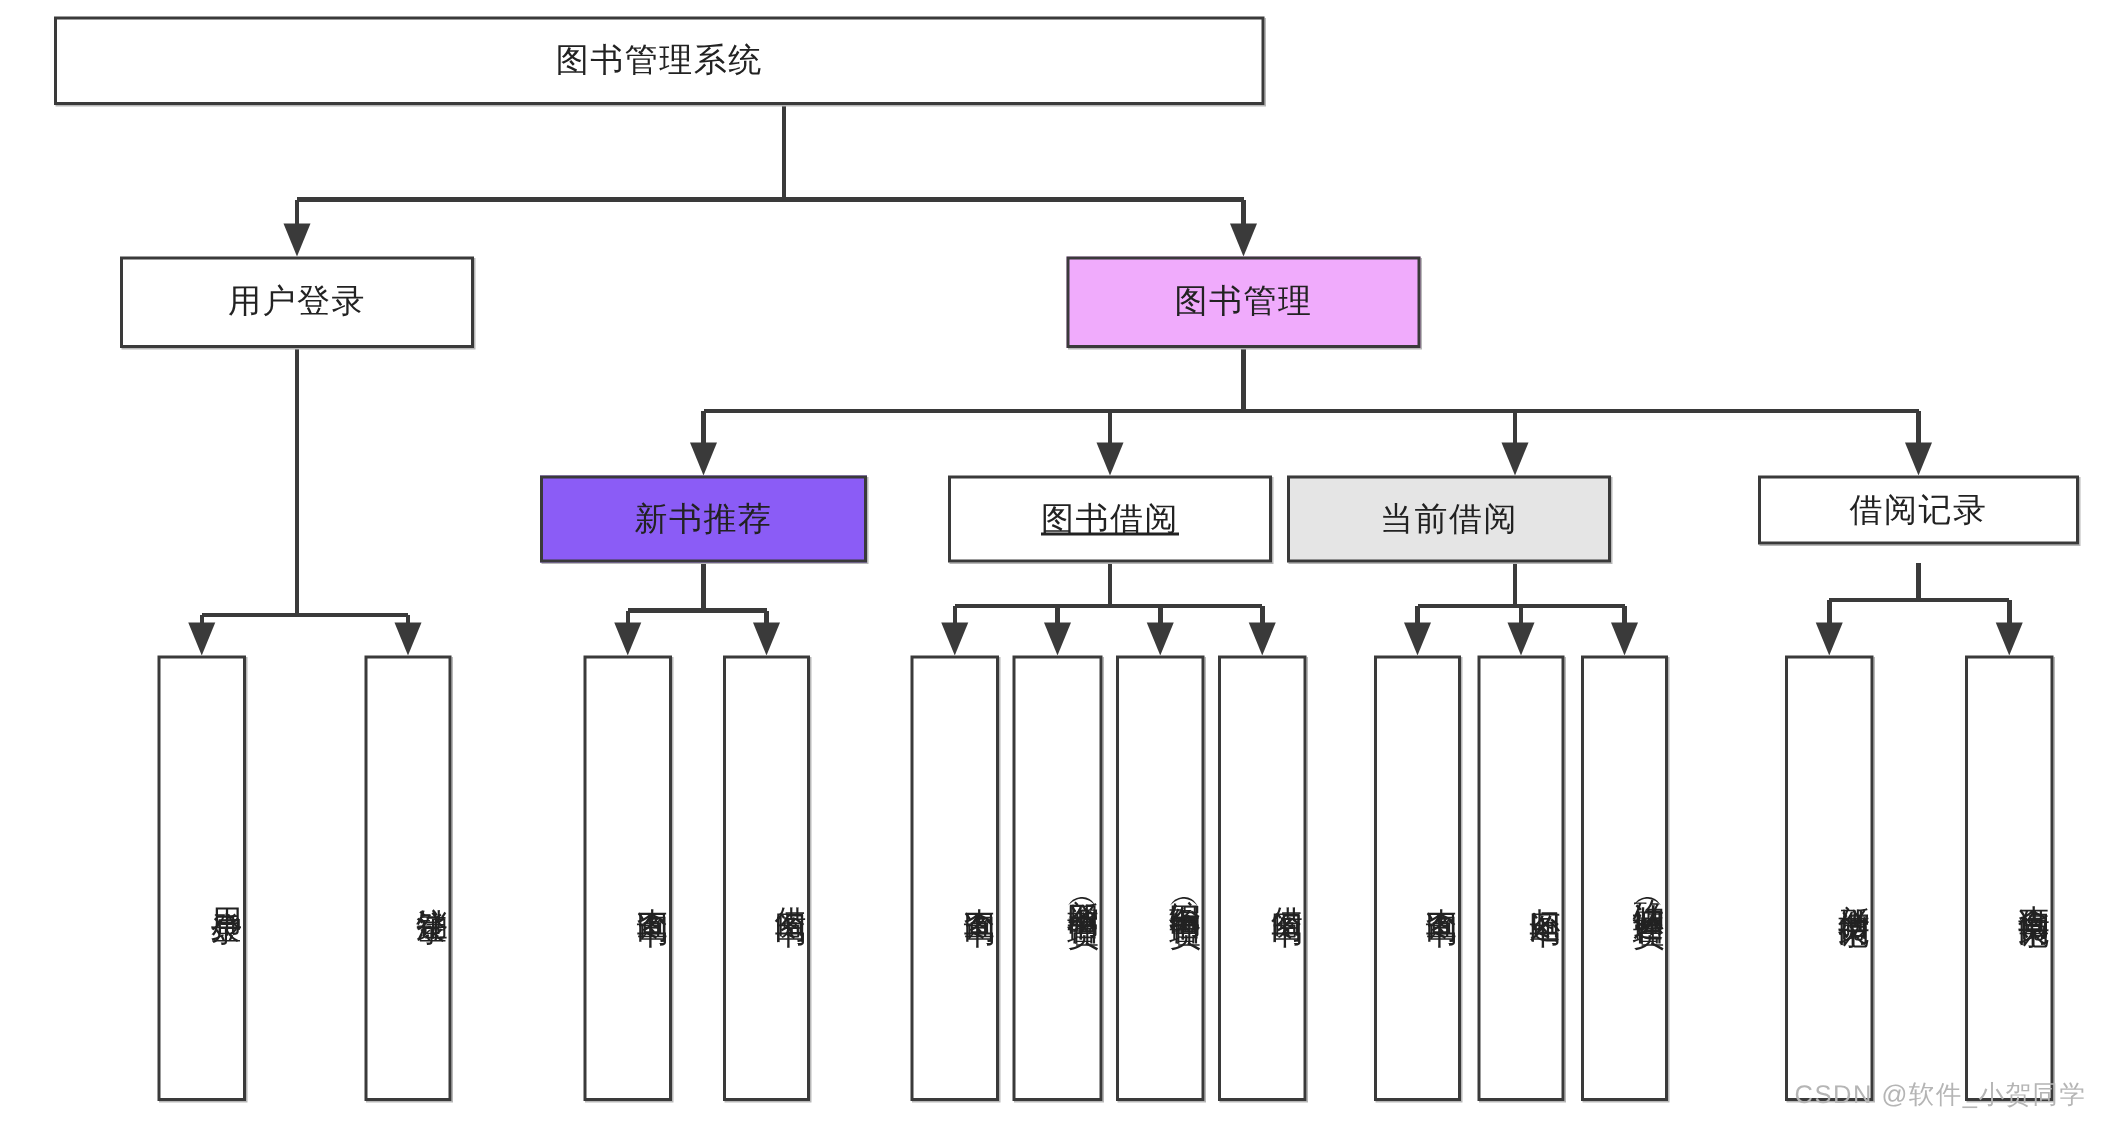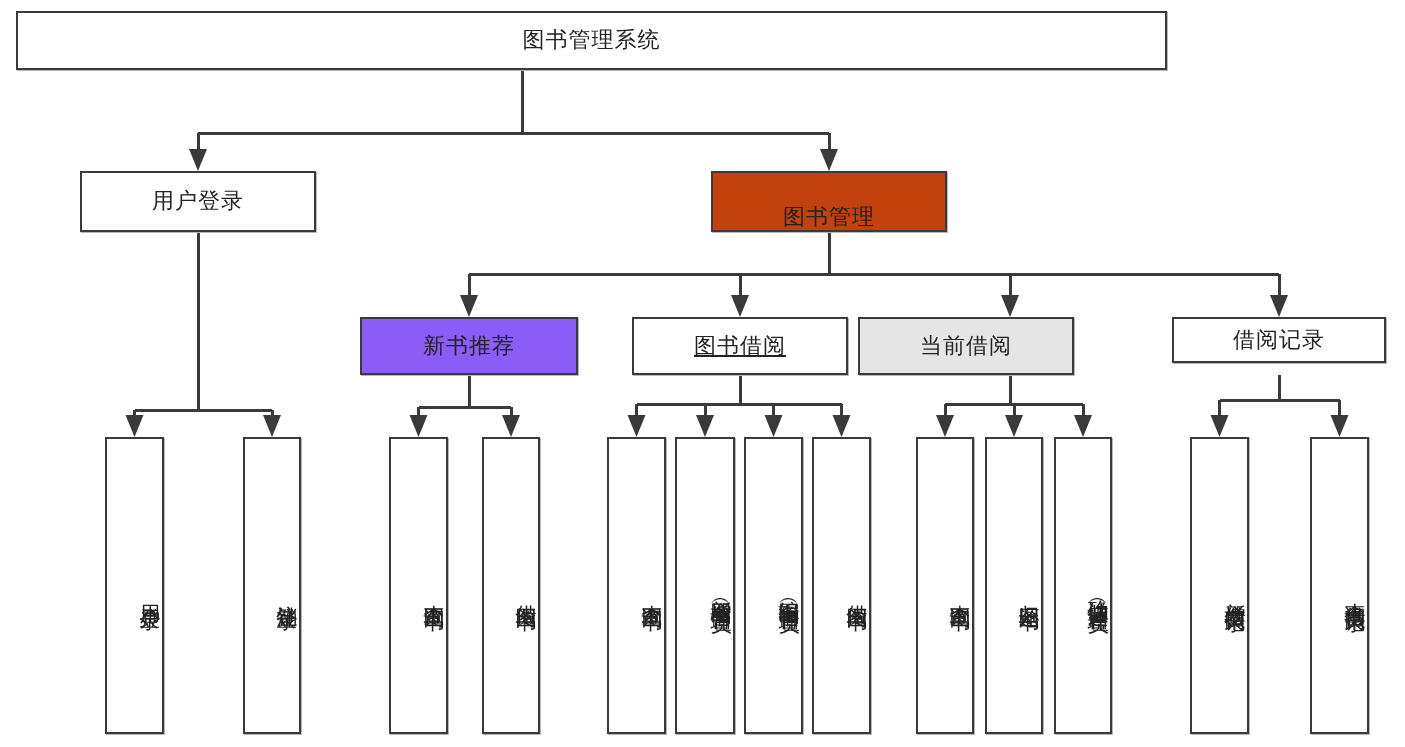--- a/index.html
+++ b/index.html
@@ -122,27 +122,27 @@
       <polygon points="1074,415 1092,415 1083,437" fill="#3a3a3a"></polygon>
       <line x1="1279" y1="375" x2="1279" y2="400" stroke="#3a3a3a" stroke-width="3" shape-rendering="crispEdges"></line>
       <line x1="1219.5" y1="400" x2="1339.5" y2="400" stroke="#3a3a3a" stroke-width="3" shape-rendering="crispEdges"></line>
       <line x1="1219.5" y1="400" x2="1219.5" y2="417" stroke="#3a3a3a" stroke-width="3" shape-rendering="crispEdges"></line>
       <polygon points="1210.5,415 1228.5,415 1219.5,437" fill="#3a3a3a"></polygon>
       <line x1="1339.5" y1="400" x2="1339.5" y2="417" stroke="#3a3a3a" stroke-width="3" shape-rendering="crispEdges"></line>
       <polygon points="1330.5,415 1348.5,415 1339.5,437" fill="#3a3a3a"></polygon>
     </svg>
 
   <div id="nodes">
-      <div class="node h" style="left: 16px; top: 11px; width: 1151px; height: 59px; border-color: rgb(58, 58, 58); background: rgb(255, 255, 255); color: rgb(34, 34, 34);">
+      <div class="node h" style="left: 36px; top: 11px; width: 807px; height: 59px; border-color: rgb(58, 58, 58); background: rgb(255, 255, 255); color: rgb(34, 34, 34);">
         <span class="hlabel">图书管理系统</span>
       </div>
       <div class="node h" style="left: 80px; top: 171px; width: 236px; height: 61px; border-color: rgb(58, 58, 58); background: rgb(255, 255, 255); color: rgb(34, 34, 34);">
         <span class="hlabel">用户登录</span>
       </div>
-      <div class="node h" style="left: 711px; top: 171px; width: 236px; height: 61px; border-color: rgb(58, 58, 58); background: #c2410c; color: rgb(34, 34, 34); align-items: flex-end;">
+      <div class="node h" style="left: 711px; top: 171px; width: 236px; height: 61px; border-color: rgb(58, 58, 58); background: #f0abfc; color: rgb(34, 34, 34);">
         <span class="hlabel">图书管理</span>
       </div>
       <div class="node h" style="left: 360px; top: 317px; width: 218px; height: 58px; border-color: rgb(58, 58, 58); background: #8b5cf6; color: rgb(34, 34, 34);">
         <span class="hlabel">新书推荐</span>
       </div>
       <div class="node h" style="left: 632px; top: 317px; width: 216px; height: 58px; border-color: rgb(58, 58, 58); background: rgb(255, 255, 255); color: rgb(34, 34, 34); text-decoration: underline;">
         <span class="hlabel">图书借阅</span>
       </div>
       <div class="node h" style="left: 858px; top: 317px; width: 216px; height: 58px; border-color: rgb(58, 58, 58); background: #e5e5e5; color: rgb(34, 34, 34);">
         <span class="hlabel">当前借阅</span>
@@ -184,14 +184,15 @@
         <span class="vlabel">确认归还（管理员）</span>
       </div>
       <div class="node v" style="left: 1190px; top: 437px; width: 59px; height: 297px; border-color: rgb(58, 58, 58); background: rgb(255, 255, 255); color: rgb(34, 34, 34);">
         <span class="vlabel">新增借阅记录</span>
       </div>
       <div class="node v" style="left: 1310px; top: 437px; width: 59px; height: 297px; border-color: rgb(58, 58, 58); background: rgb(255, 255, 255); color: rgb(34, 34, 34);">
         <span class="vlabel">查询借阅记录</span>
       </div>
     </div>
 
+  <div class="watermark">CSDN @软件_小贺同学</div>
 
 </div>
 
 </body></html>

